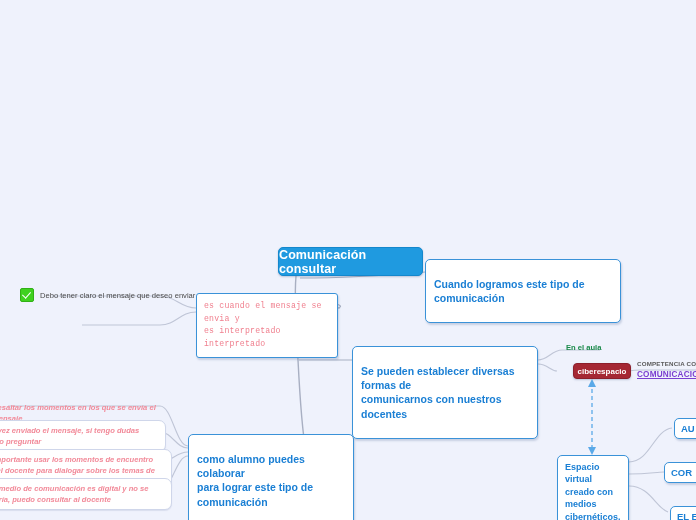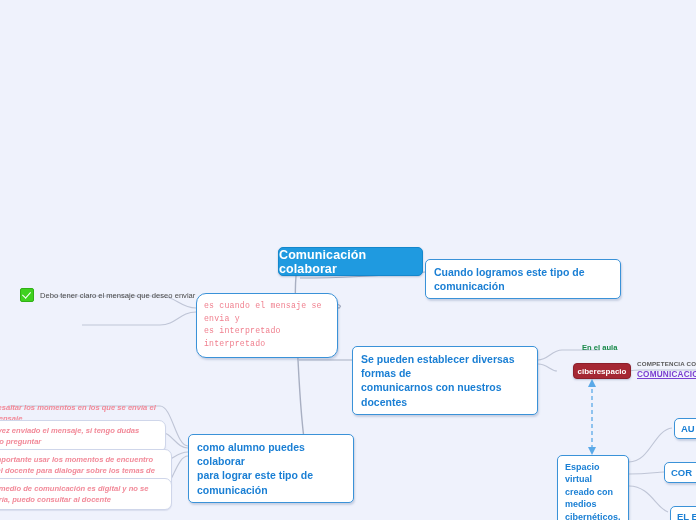--- a/index.html
+++ b/index.html
@@ -30,33 +30,33 @@
   
   .bluebox{
     background:#ffffff;
     border:1.6px solid #3a92d8;
     border-radius:5px;
     box-shadow:1px 2px 2px rgba(110,130,170,.30);
     color:#1a7fd4;
     font-weight:bold;
     font-size:10.5px;
     line-height:1.35;
-    padding:5px 8px;
+    padding:17px 8px;
   }
 
   .n-logramos{left:425px;top:259px;width:196px;}
   .n-formas{left:352px;top:346px;width:186px;}
   .n-alumno{left:188px;top:434px;width:166px;}
 
   
   .defbox{
     left:196px;top:293px;width:142px;
     background:#ffffff;
     border:1.6px solid #3a92d8;
-    border-radius:10px;
+    border-radius:3px;
     box-shadow:1px 2px 2px rgba(110,130,170,.30);
     color:#f0808f;
     font-family:"Liberation Mono", monospace;
     font-size:8.2px;
     line-height:1.55;
     padding:6px 7px;
     letter-spacing:.2px;
   }
 
   
@@ -99,21 +99,21 @@
     box-shadow:0 1px 1px rgba(120,135,175,.18);
   }
   .n-note0{left:-8px;top:402px;width:180px;}
   .n-note1{left:-26px;top:420px;width:178px;}
   .n-note2{left:-26px;top:449px;width:184px;}
   .n-note3{left:-26px;top:478px;width:184px;}
 
   
   .greenlabel{
     left:566px;top:343px;
-    color:#1a8a4a;font-weight:bold;font-size:7.6px;margin-left:16px;
+    color:#1a8a4a;font-weight:bold;font-size:7.6px;
   }
 
   
   .redpill{
     left:573px;top:363px;width:58px;height:16px;
     background:#a52834;
     border:1px solid #8c1f2b;
     border-radius:4px;
     box-shadow:0 1px 2px rgba(90,110,150,.35);
     display:flex;align-items:center;justify-content:center;
@@ -190,21 +190,21 @@
     <path d="M592,382 L592,450" fill="none" stroke="#5aa9e8" stroke-width="1.3" stroke-dasharray="4,3"></path>
     <path d="M592,455 L588,447 L596,447 Z" fill="#5aa9e8"></path>
     <path d="M592,379 L588,387 L596,387 Z" fill="#5aa9e8"></path>
 
     <path d="M629,462 C650,462 654,430 672,428" fill="none" stroke="#bfc5d6" stroke-width="1.1"></path>
     <path d="M629,474 C648,474 656,472 664,472" fill="none" stroke="#bfc5d6" stroke-width="1.1"></path>
     <path d="M629,486 C650,486 656,508 668,512" fill="none" stroke="#bfc5d6" stroke-width="1.1"></path>
   </svg>
 
   <div class="node central">
-    <span>Comunicación colaborar</span>
+    <span>Comunicación consultar</span>
   </div>
 
   <div class="node defbox">
     <div>es cuando el mensaje se envia y</div>
     <div>es interpretado interpretado</div>
   </div>
 
   <div class="node bluebox n-logramos">
     <div>Cuando logramos este tipo de comunicación</div>
   </div>

